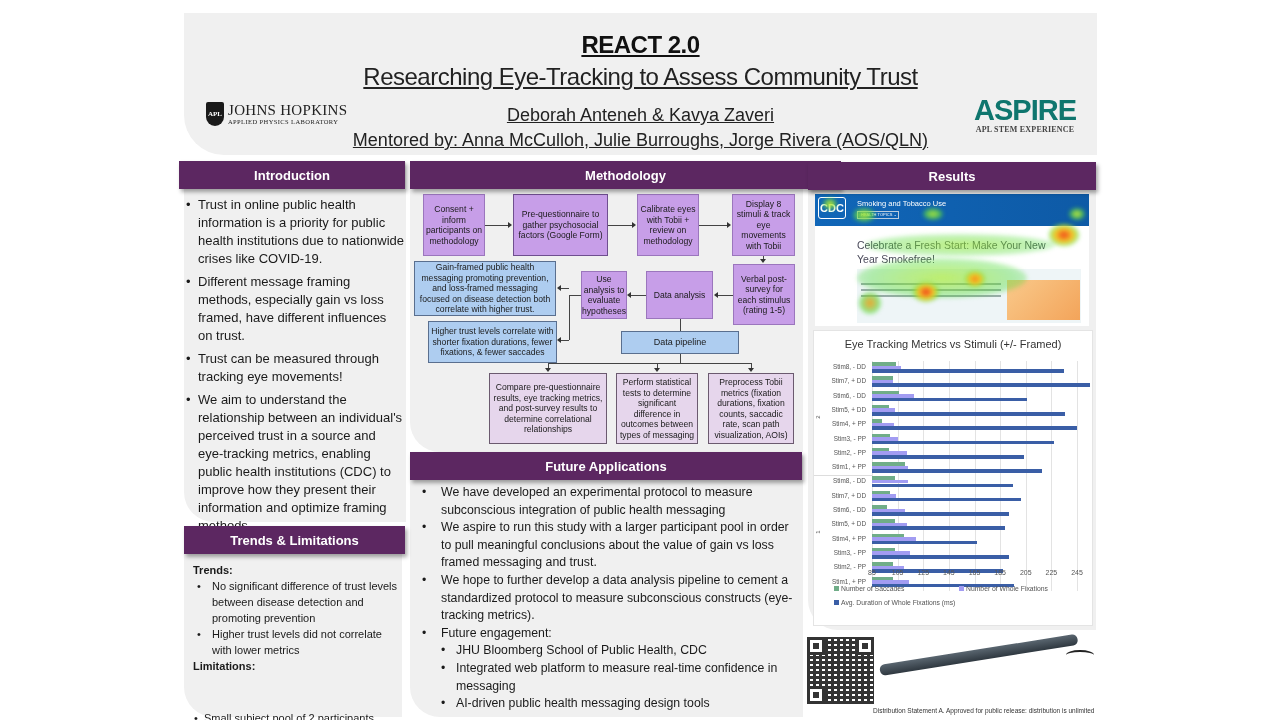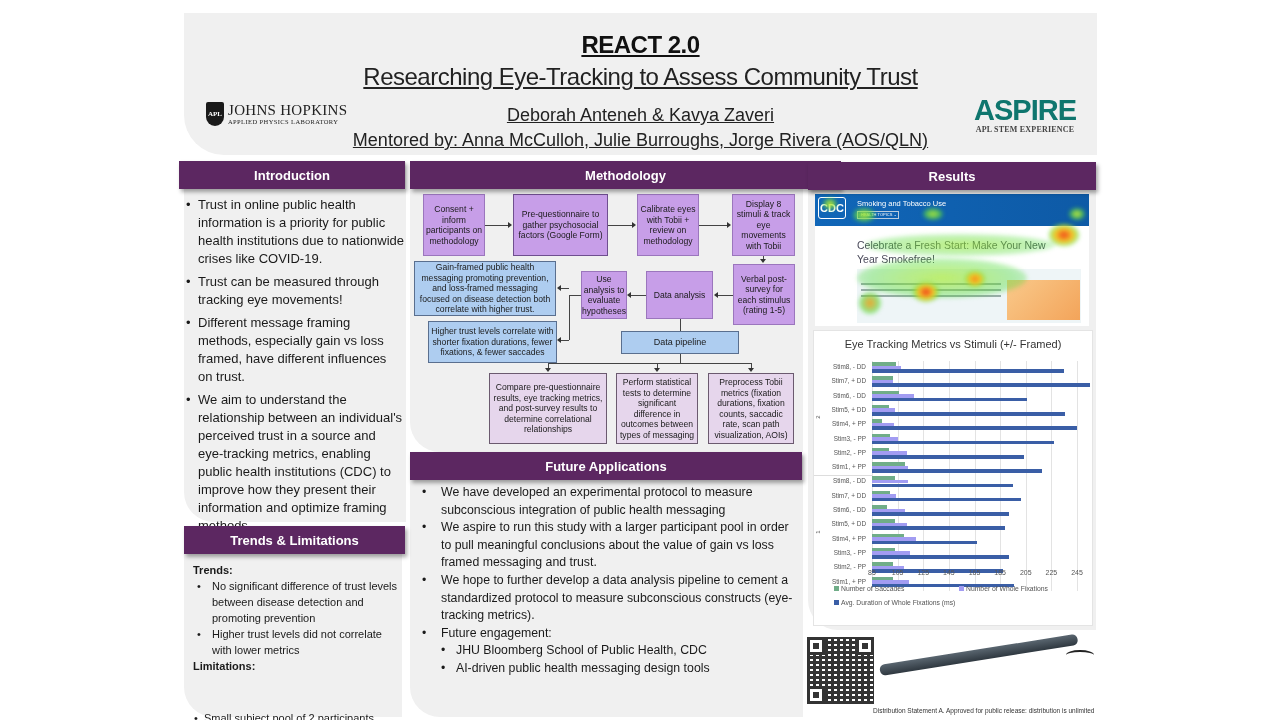--- a/index.html
+++ b/index.html
@@ -122,22 +122,22 @@
   <div class="aspire-logo">
     <div class="aspire-main">ASPIRE</div>
     <div class="aspire-sub">APL STEM EXPERIENCE</div>
   </div>
 </div>
 
 <div class="panel intro-panel"></div>
 <div class="sec-header intro-header">Introduction</div>
 <ul class="intro-list">
   <li>Trust in online public health information is a priority for public health institutions due to nationwide crises like COVID-19.</li>
+  <li>Different message framing methods, especially gain vs loss framed, have different influences on trust.</li>
   <li>Trust can be measured through tracking eye movements!</li>
-  <li>Different message framing methods, especially gain vs loss framed, have different influences on trust.</li>
   <li>We aim to understand the relationship between an individual's perceived trust in a source and eye-tracking metrics, enabling public health institutions (CDC) to improve how they present their information and optimize framing methods.</li>
 </ul>
 
 <div class="panel trends-panel"></div>
 <div class="sec-header trends-header">Trends &amp; Limitations</div>
 <div class="trends-body">
   <div class="lbl">Trends:</div>
   <ul class="tr">
     <li>No significant difference of trust levels between  disease detection and promoting prevention</li>
     <li>Higher trust levels did not correlate with lower metrics</li>
@@ -197,20 +197,21 @@
 <div class="panel future-panel"></div>
 <div class="sec-header future-header">Future Applications</div>
 <ul class="future-list">
   <li>We have developed an experimental protocol to measure subconscious integration of public health messaging</li>
   <li>We aspire to run this study with a larger participant pool in order to pull meaningful conclusions about the value of gain vs loss framed messaging and trust.</li>
   <li>We hope to further develop a data analysis pipeline to cement a standardized protocol to measure subconscious constructs (eye-tracking metrics).</li>
   <li>
     <span>Future engagement:</span>
     <ul>
       <li>JHU Bloomberg School of Public Health, CDC</li>
+      <li>Integrated web platform to measure real-time confidence in messaging</li>
       <li>AI-driven public health messaging design tools</li>
     </ul>
   </li>
 </ul>
 
 <div class="panel results-panel"></div>
 <div class="sec-header results-header">Results</div>
 
 <div class="heatmap">
   <div class="hm-bar"></div>

